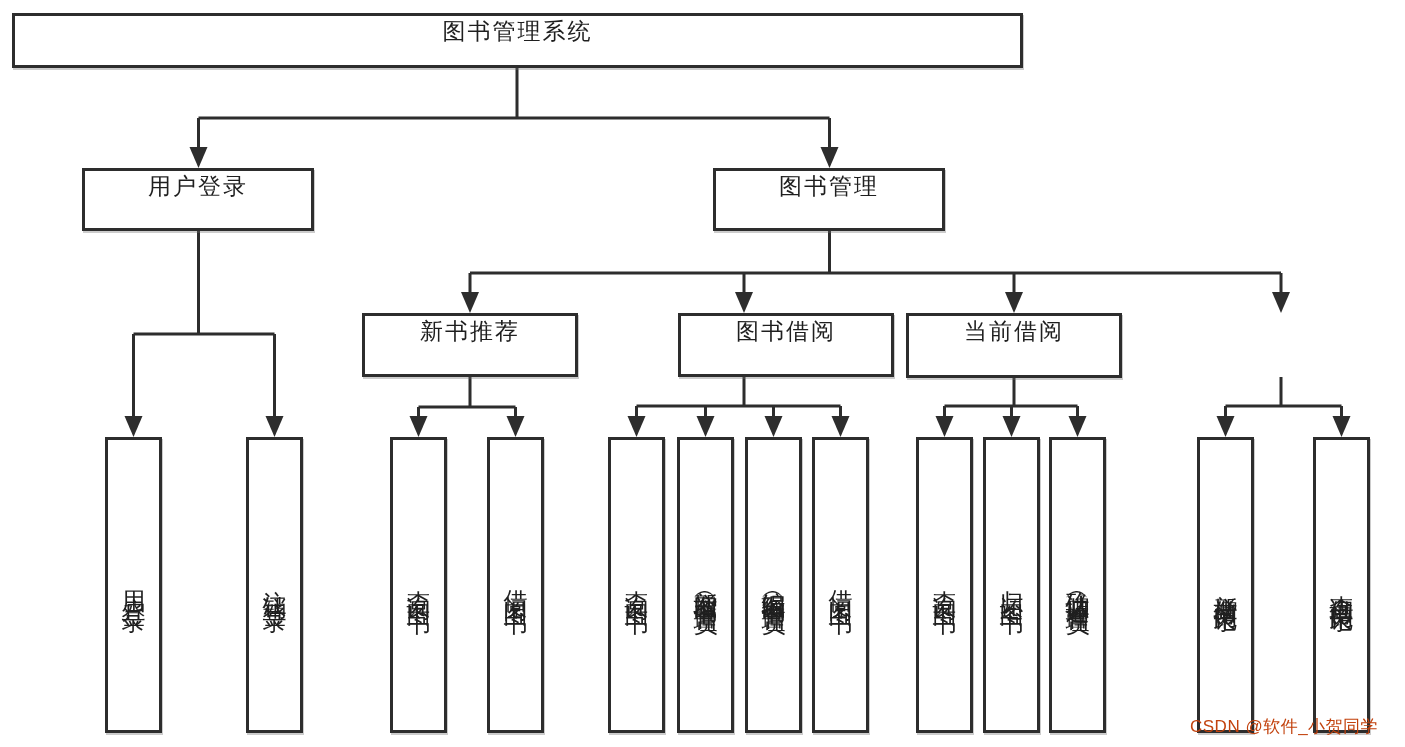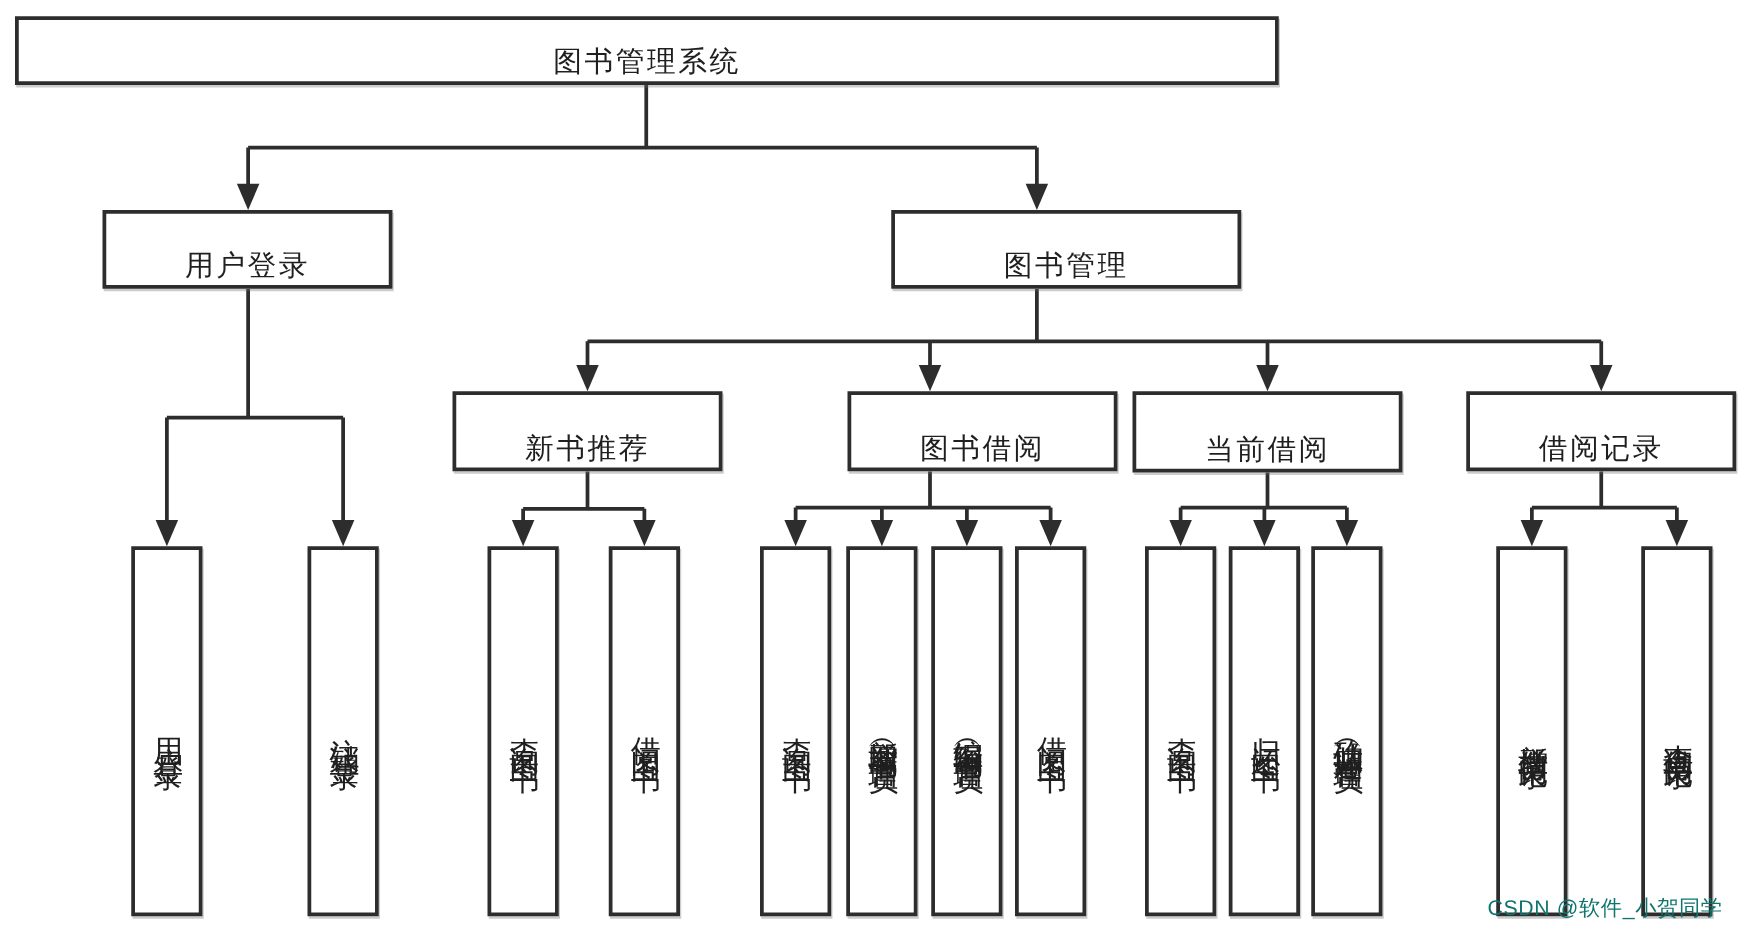--- a/index.html
+++ b/index.html
@@ -14,21 +14,21 @@
   .connectors {
     position: absolute;
     left: 0; top: 0;
   }
   .hbox {
     position: absolute;
     box-sizing: border-box;
     border: 3px solid #2d2d2d;
     background: #ffffff;
     display: flex;
-    align-items: flex-end;
+    align-items: flex-start;
     justify-content: center;
     font-size: 23px;
     letter-spacing: 2px;
     color: #1f1f1f;
     box-shadow: 1px 2px 0 rgba(110,110,110,0.35);
   }
   .vbox {
     position: absolute;
     box-sizing: border-box;
     top: 437px;
@@ -50,21 +50,21 @@
     color: #1f1f1f;
     white-space: nowrap;
   }
   .vbox .vlabel.tight { letter-spacing: 3px; }
   .watermark {
     position: absolute;
     left: 1190px;
     top: 715px;
     font-size: 17px;
     letter-spacing: 0.5px;
-    color: #0f766e;
+    color: #c2410c;
     white-space: nowrap;
     z-index: 5;
   }
 </style>
 </head>
 <body>
 
 <div class="canvas">
 
   <svg class="connectors" width="1405" height="747" viewBox="0 0 1405 747">
@@ -107,35 +107,32 @@
     </g>
   </svg>
 
   <div class="hbox" style="left:12px; top:13px; width:1011px; height:55px;">
     <span>图书管理系统</span>
   </div>
 
   <div class="hbox" style="left:82px; top:168px; width:232px; height:63px;">
     <span>用户登录</span>
   </div>
-  <div class="hbox" style="left:713px; top:168px; width:280px; height:63px;">
+  <div class="hbox" style="left:713px; top:168px; width:232px; height:63px;">
     <span>图书管理</span>
   </div>
 
   <div class="hbox" style="left:362px; top:313px; width:216px; height:64px;">
     <span>新书推荐</span>
   </div>
   <div class="hbox" style="left:636px; top:313px; width:216px; height:64px;margin-left:42px;">
     <span>图书借阅</span>
   </div>
   <div class="hbox" style="left:906px; top:313px; width:216px; height:65px;">
     <span>当前借阅</span>
-  </div>
-  <div class="hbox" style="left:1173px; top:313px; width:216px; height:64px;">
-    <span>借阅记录</span>
   </div>
 
   <div class="vbox" style="left:105px;">
     <span class="vlabel">用户登录</span>
   </div>
   <div class="vbox" style="left:246px;">
     <span class="vlabel">注销登录</span>
   </div>
 
   <div class="vbox" style="left:390px;">

